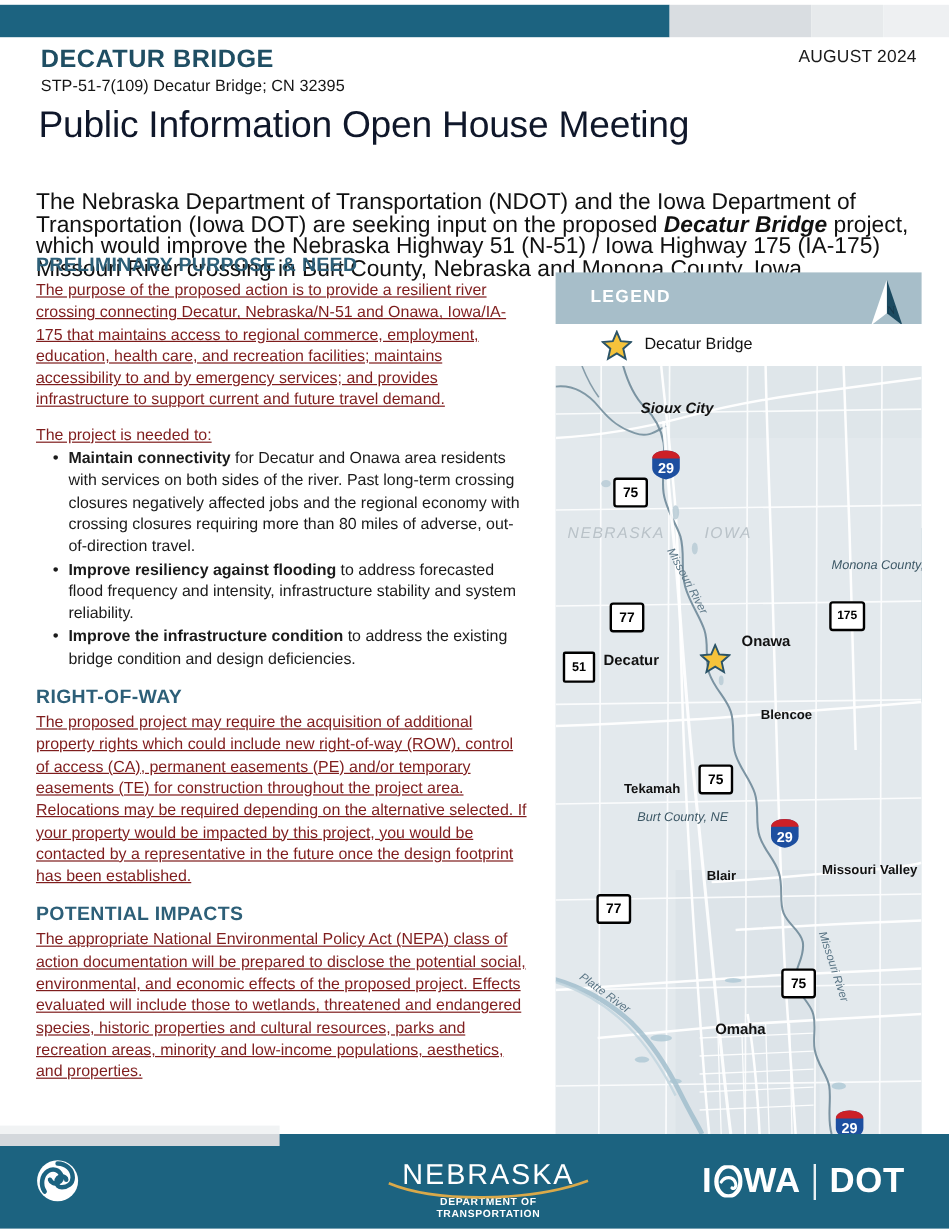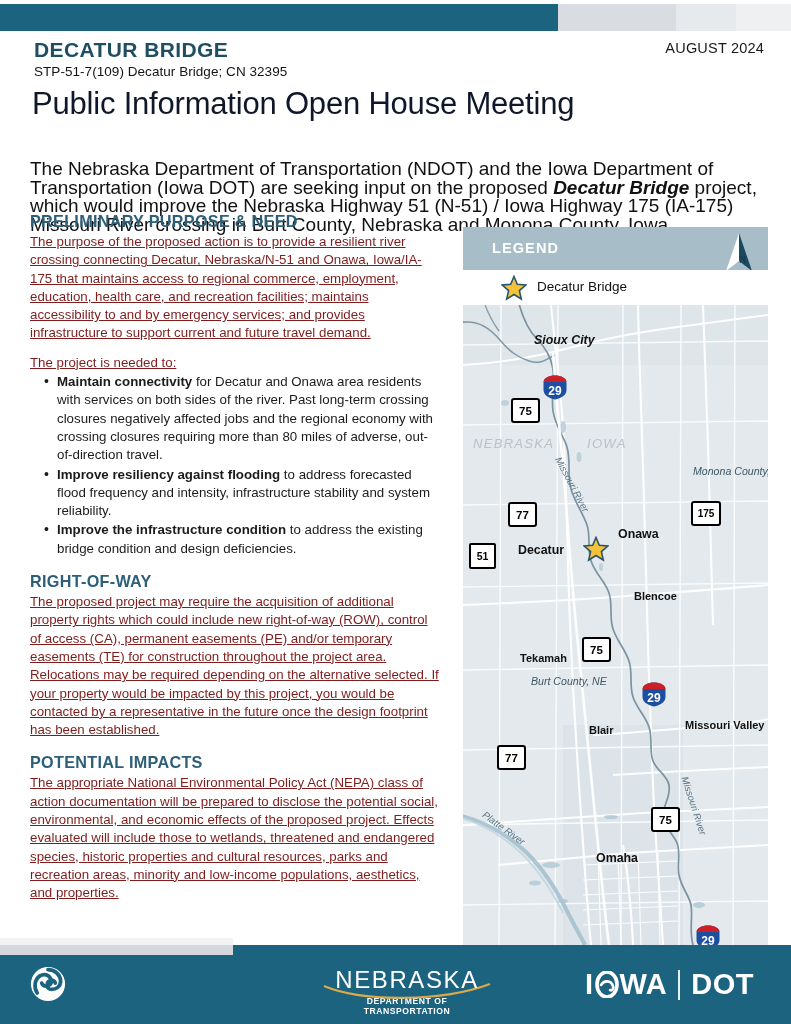--- a/index.html
+++ b/index.html
@@ -484,21 +484,21 @@
 
       <path d="M90 46 C92 80 96 120 100 160 C104 210 108 270 114 330
                C120 390 126 450 132 510 C138 570 142 610 146 640" stroke="#ffffff" stroke-width="2.6" fill="none" opacity="0.9"></path>
     </svg>
 
     <div class="map-state" style="left:10px; top:131px;">NEBRASKA</div>
     <div class="map-state" style="left:108px; top:131px;margin-left:16px;">IOWA</div>
 
     <div class="map-city" style="left:71px;  top:28px;font-style:italic;">Sioux City</div>
     <div class="map-city" style="left:155px; top:222px;">Onawa</div>
-    <div class="map-city" style="left:55px;  top:238px;">Decatur</div>
+    <div class="map-city" style="left:40px;  top:238px;">Decatur</div>
     <div class="map-city sm" style="left:171px; top:285px;">Blencoe</div>
     <div class="map-city sm" style="left:57px;  top:347px;">Tekamah</div>
     <div class="map-city sm" style="left:126px; top:419px;">Blair</div>
     <div class="map-city sm" style="left:222px; top:414px;">Missouri Valley</div>
     <div class="map-city" style="left:133px; top:546px;">Omaha</div>
 
     <div class="map-county" style="left:182px; top:160px;padding-left:48px;">Monona County, IA</div>
     <div class="map-county" style="left:68px;  top:370px;">Burt County, NE</div>
 
     <div class="map-river" style="left:100px; top:150px; transform:rotate(62deg); transform-origin:left top;">Missouri River</div>

